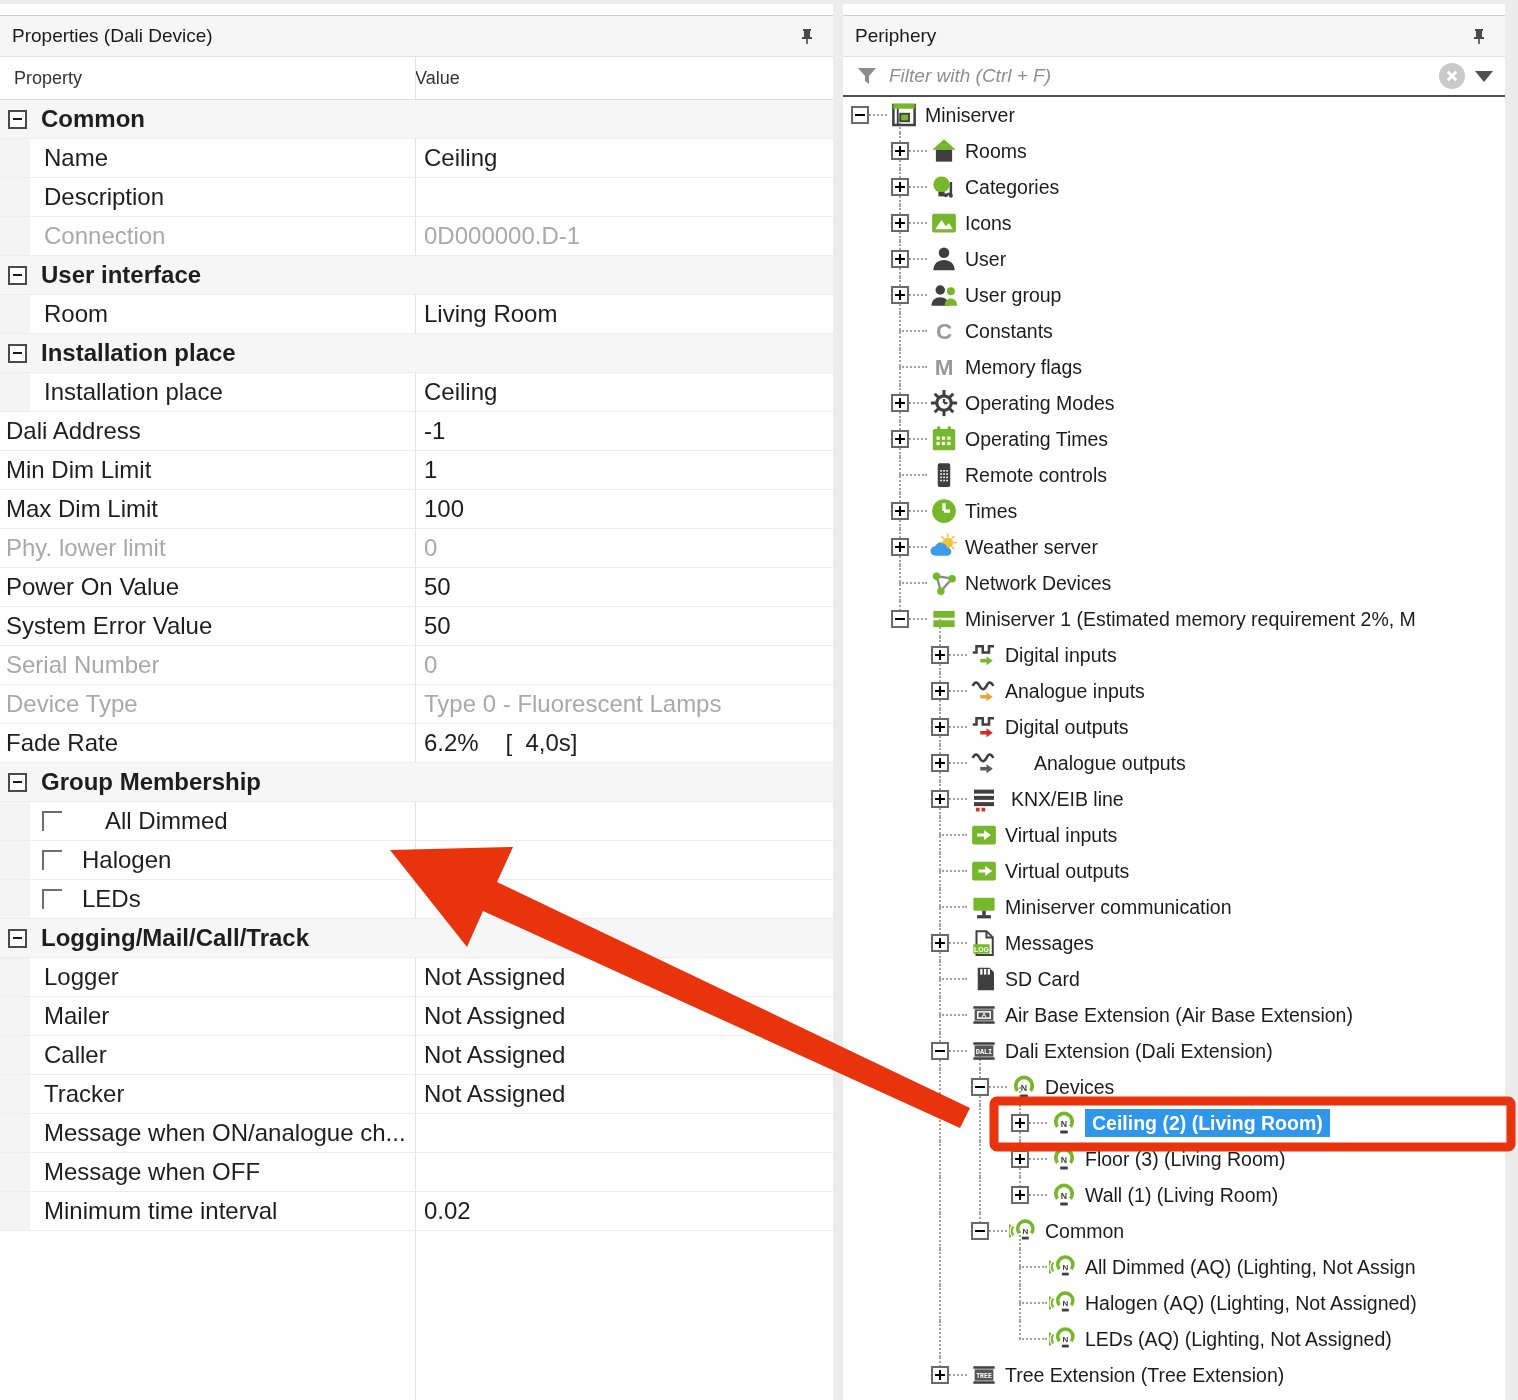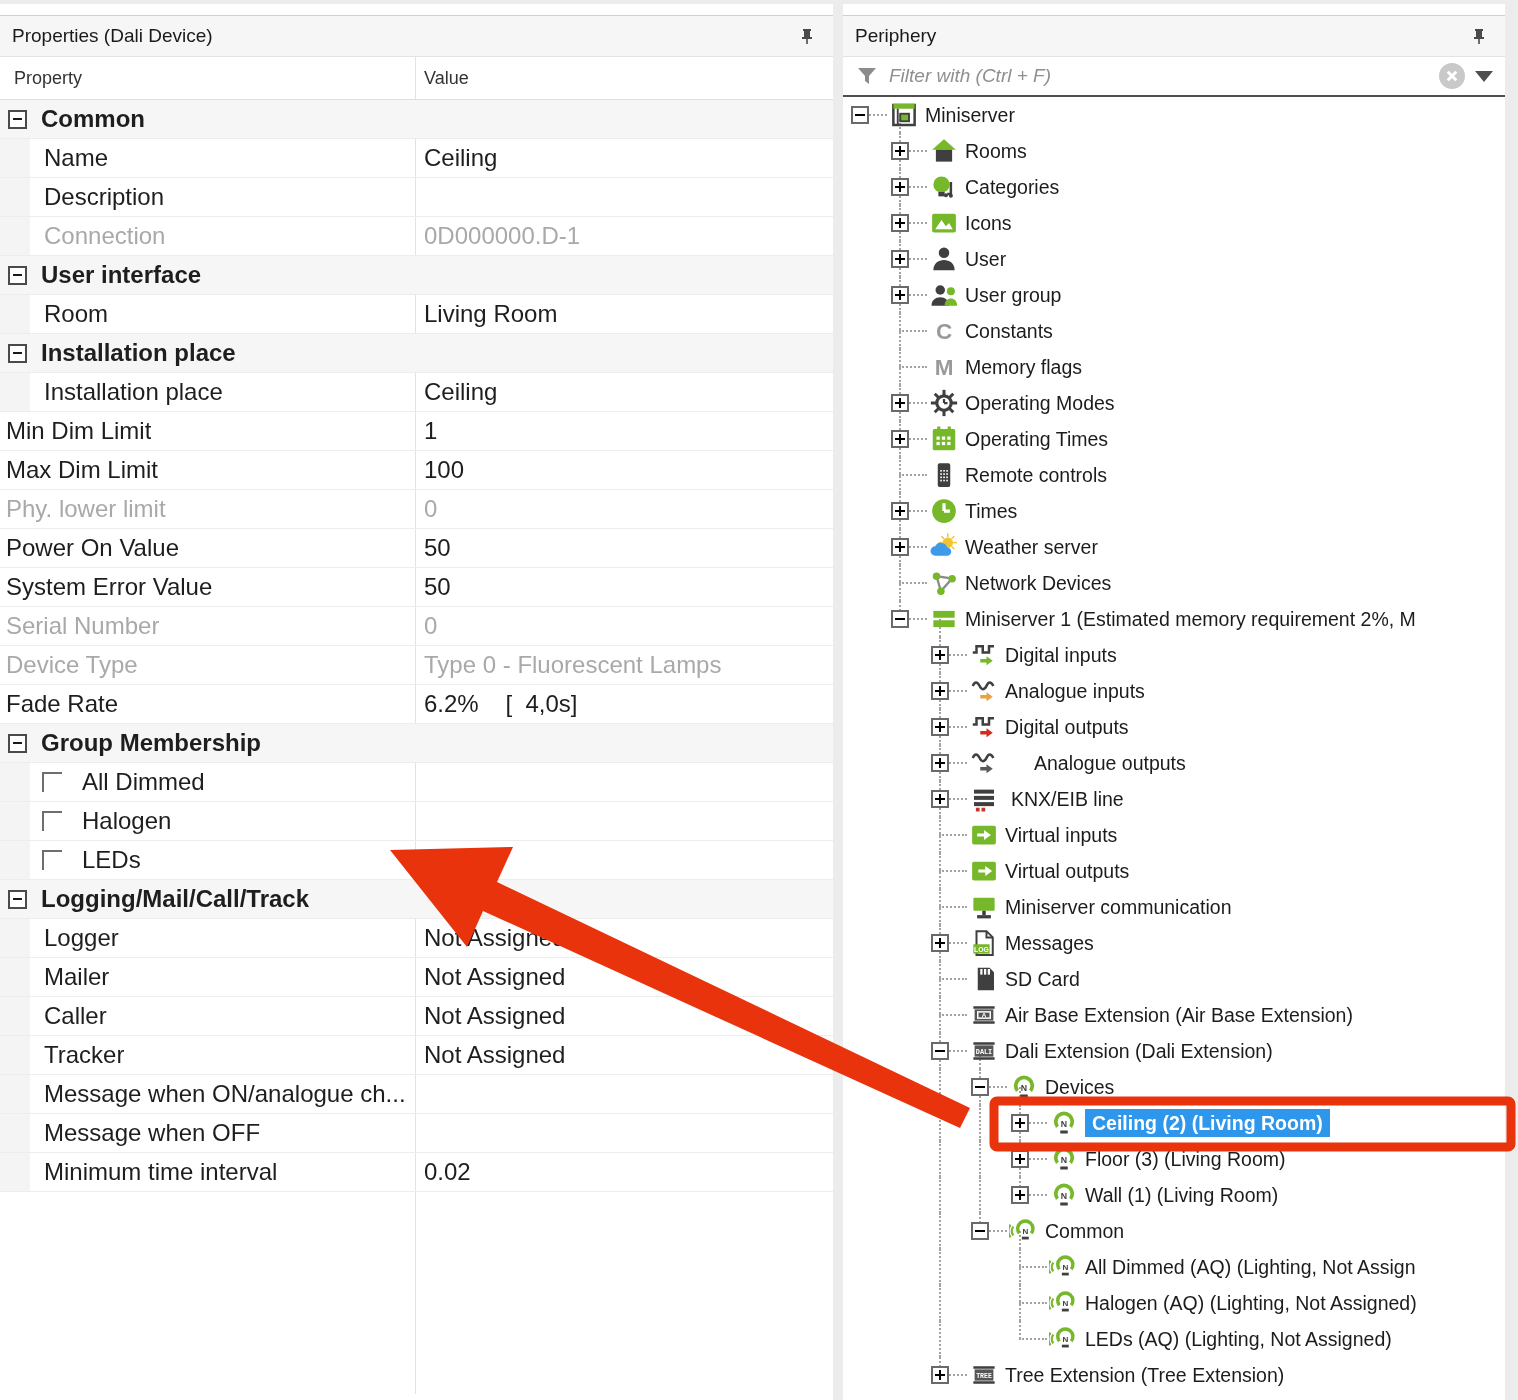--- a/index.html
+++ b/index.html
@@ -9,21 +9,21 @@
   #left-panel{left:0;width:833px;}
   #right-panel{left:843px;width:662px;}
   .panel-top{height:11px;background:#fff;border-top:4px solid #ececec;border-bottom:1px solid #cfcfcf;}
   .panel-title{height:40px;background:#f6f6f6;border-bottom:1px solid #e3e3e3;
     display:flex;align-items:center;padding:0 12px;font-size:19px;color:#1a1a1a;position:relative;}
   .pin{position:absolute;right:16px;top:10px;width:20px;height:20px;}
   
   .grid-header{height:42px;border-bottom:1px solid #dedede;position:relative;display:flex;align-items:center;
     font-size:18px;color:#333;}
   .grid-header .c1{padding-left:14px;width:401px;}
-  .grid-header .c2{padding-left:9px;}
+  .grid-header .c2{}
   .vdiv{position:absolute;left:415px;top:0;bottom:0;border-left:1px solid #e3e3e3;}
   .prow{height:38px;border-bottom:1px solid #ededed;position:relative;display:flex;align-items:center;
     font-size:24px;color:#1e1e1e;background:#fff;}
   .prow.section{background:#f6f6f6;font-weight:bold;}
   .prow .gutter{position:absolute;left:0;top:0;bottom:0;width:30px;background:#f4f4f4;}
   .prow .plabel{white-space:nowrap;overflow:hidden;}
   .prow .pvalue{position:absolute;left:424px;right:4px;white-space:pre;overflow:hidden;color:#1e1e1e;}
   .gray{color:#a9a9a9 !important;}
   .collapse-box{width:19px;height:19px;border:2px solid #4a4a4a;box-sizing:border-box;position:relative;
     margin:0 0 0 8px;flex:0 0 auto;background:#fff;}
@@ -108,20 +108,25 @@
         <span class="collapse-box"></span>
         <span class="plabel" style="margin-left: 14px;">Installation place</span>
       </div>
       <div class="prow">
         <div class="gutter"></div>
         <span class="plabel" style="margin-left: 44px;">Installation place</span>
         <span class="pvalue">Ceiling</span>
         <div class="vdiv"></div>
       </div>
       <div class="prow">
+        <span class="plabel" style="margin-left: 6px;">Dali Address</span>
+        <span class="pvalue">-1</span>
+        <div class="vdiv"></div>
+      </div>
+      <div class="prow">
         <span class="plabel" style="margin-left: 6px;">Min Dim Limit</span>
         <span class="pvalue">1</span>
         <div class="vdiv"></div>
       </div>
       <div class="prow">
         <span class="plabel" style="margin-left: 6px;">Max Dim Limit</span>
         <span class="pvalue">100</span>
         <div class="vdiv"></div>
       </div>
       <div class="prow">
@@ -154,21 +159,21 @@
         <span class="pvalue">6.2%&nbsp;&nbsp;&nbsp;&nbsp;[&nbsp;&nbsp;4,0s]</span>
         <div class="vdiv"></div>
       </div>
       <div class="prow section">
         <span class="collapse-box"></span>
         <span class="plabel" style="margin-left: 14px;">Group Membership</span>
       </div>
       <div class="prow">
         <div class="gutter"></div>
         <span class="cbx"></span>
-        <span class="plabel" style="margin-left: 82px;">All Dimmed</span>
+        <span class="plabel" style="margin-left: 105px;">All Dimmed</span>
         <span class="pvalue"></span>
         <div class="vdiv"></div>
       </div>
       <div class="prow">
         <div class="gutter"></div>
         <span class="cbx"></span>
         <span class="plabel" style="margin-left: 82px;">Halogen</span>
         <span class="pvalue"></span>
         <div class="vdiv"></div>
       </div>

